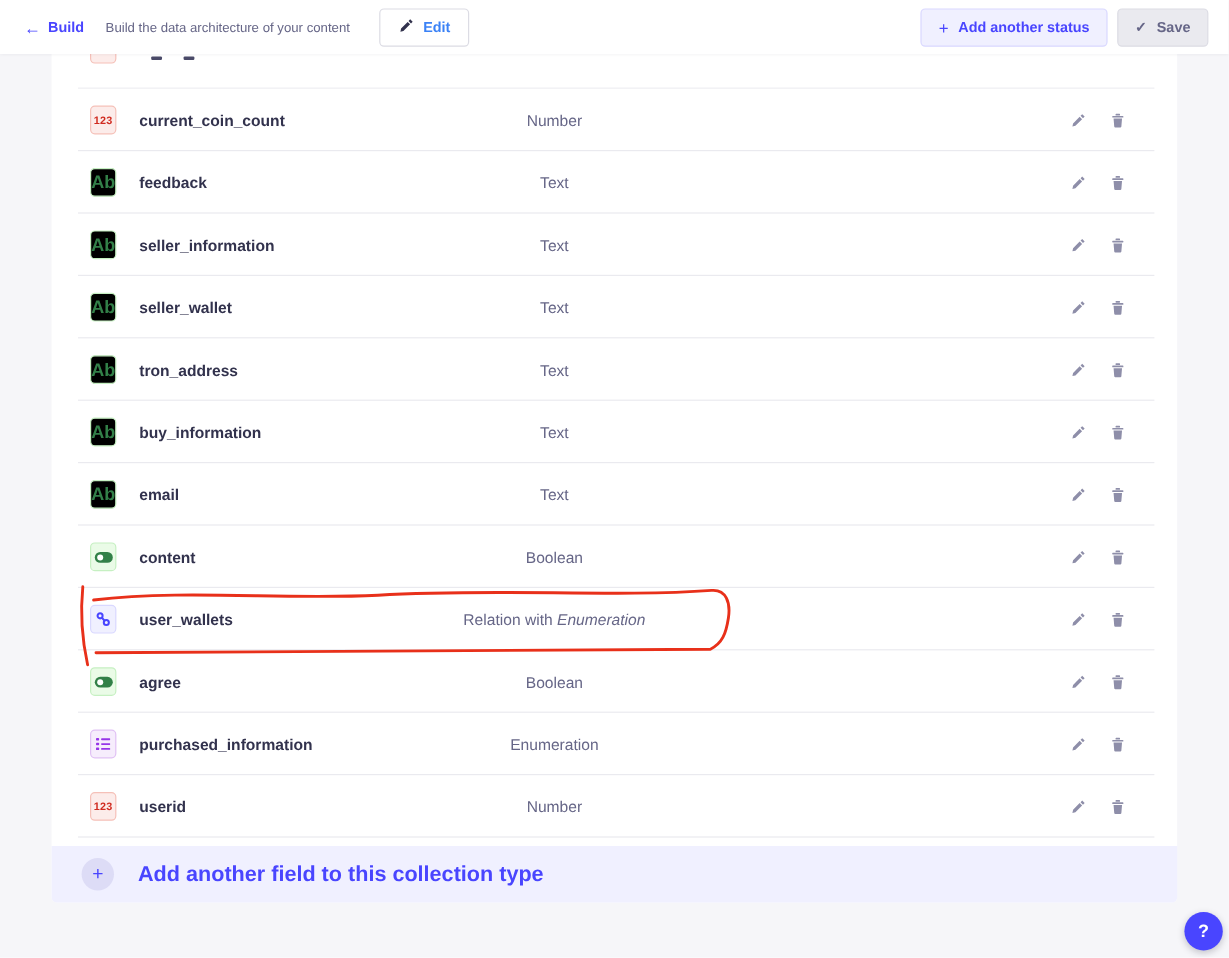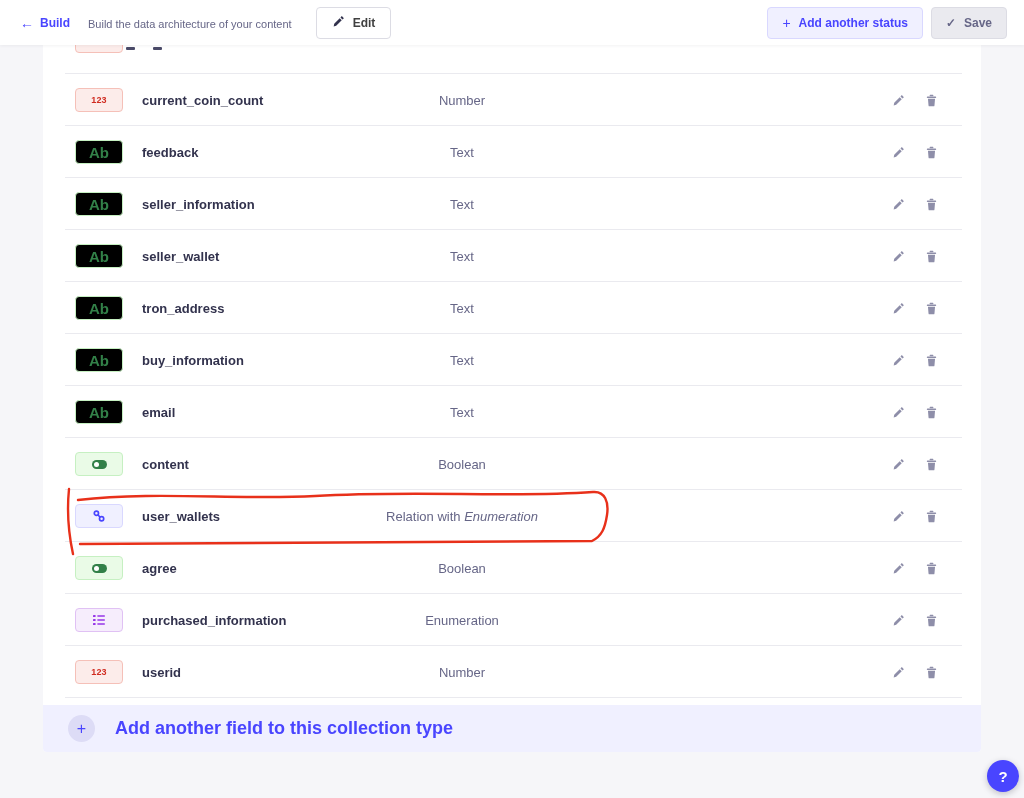--- a/index.html
+++ b/index.html
@@ -22,21 +22,21 @@
     color:#4945ff; font-size:12px; font-weight:600;
     margin-left:20px; text-decoration:none; cursor:pointer; white-space:nowrap;
   }
   .back-arrow { font-size:14px; line-height:1; }
   .title-block { margin-left:18px; }
   .page-title { font-size:16px; font-weight:700; color:#32324d; line-height:18px; }
   .page-subtitle { font-size:11px; color:#666687; margin-top:2px; }
   .edit-btn {
     margin-left:24px; display:flex; align-items:center; gap:8px;
     background:#ffffff; border:1px solid #dcdce4; border-radius:4px;
-    padding:7px 15px; font-size:12px; font-weight:600; color:#404040;
+    padding:7px 15px; font-size:12px; font-weight:600; color:#3b82f6;
     cursor:pointer; font-family:inherit;text-align:center;
   }
   .header-right { margin-left:auto; margin-right:17px; display:flex; gap:8px; }
   .add-field-btn {
     display:flex; align-items:center; gap:8px;
     background:#f0f0ff; border:1px solid #d9d8ff; border-radius:4px;
     padding:8px 14px; font-size:12px; font-weight:600; color:#4945ff;
     cursor:pointer; font-family:inherit;
   }
   .add-field-btn .plus { font-size:14px; font-weight:400; line-height:1; }
@@ -60,21 +60,21 @@
   }
   .row {
     position:relative; height:52px; display:flex; align-items:center;
     padding:0 19px 0 32px;
   }
   .row::after, .partial-row::after {
     content:""; position:absolute; left:22px; right:19px; bottom:0;
     height:1px; background:#eaeaef;
   }
   .badge {
-    width:48px; height:24px; border-radius:4px; border:1px solid transparent;
+    width:22px; height:24px; border-radius:4px; border:1px solid transparent;
     display:flex; align-items:center; justify-content:center;
     font-weight:700; flex:none;
   }
   .badge.number { background:#fcecea; border-color:#f5c0b8; color:#d02b20; font-size:9px; letter-spacing:0.2px; }
   .badge.text   { background:#000000; border-color:#c6f0c2; color:#328048; font-size:15px; }
   .badge.bool   { background:#eafbe7; border-color:#c6f0c2; }
   .badge.bool .pill {
     width:15px; height:9px; border-radius:5px; background:#328048; position:relative; display:block;
   }
   .badge.bool .knob {

